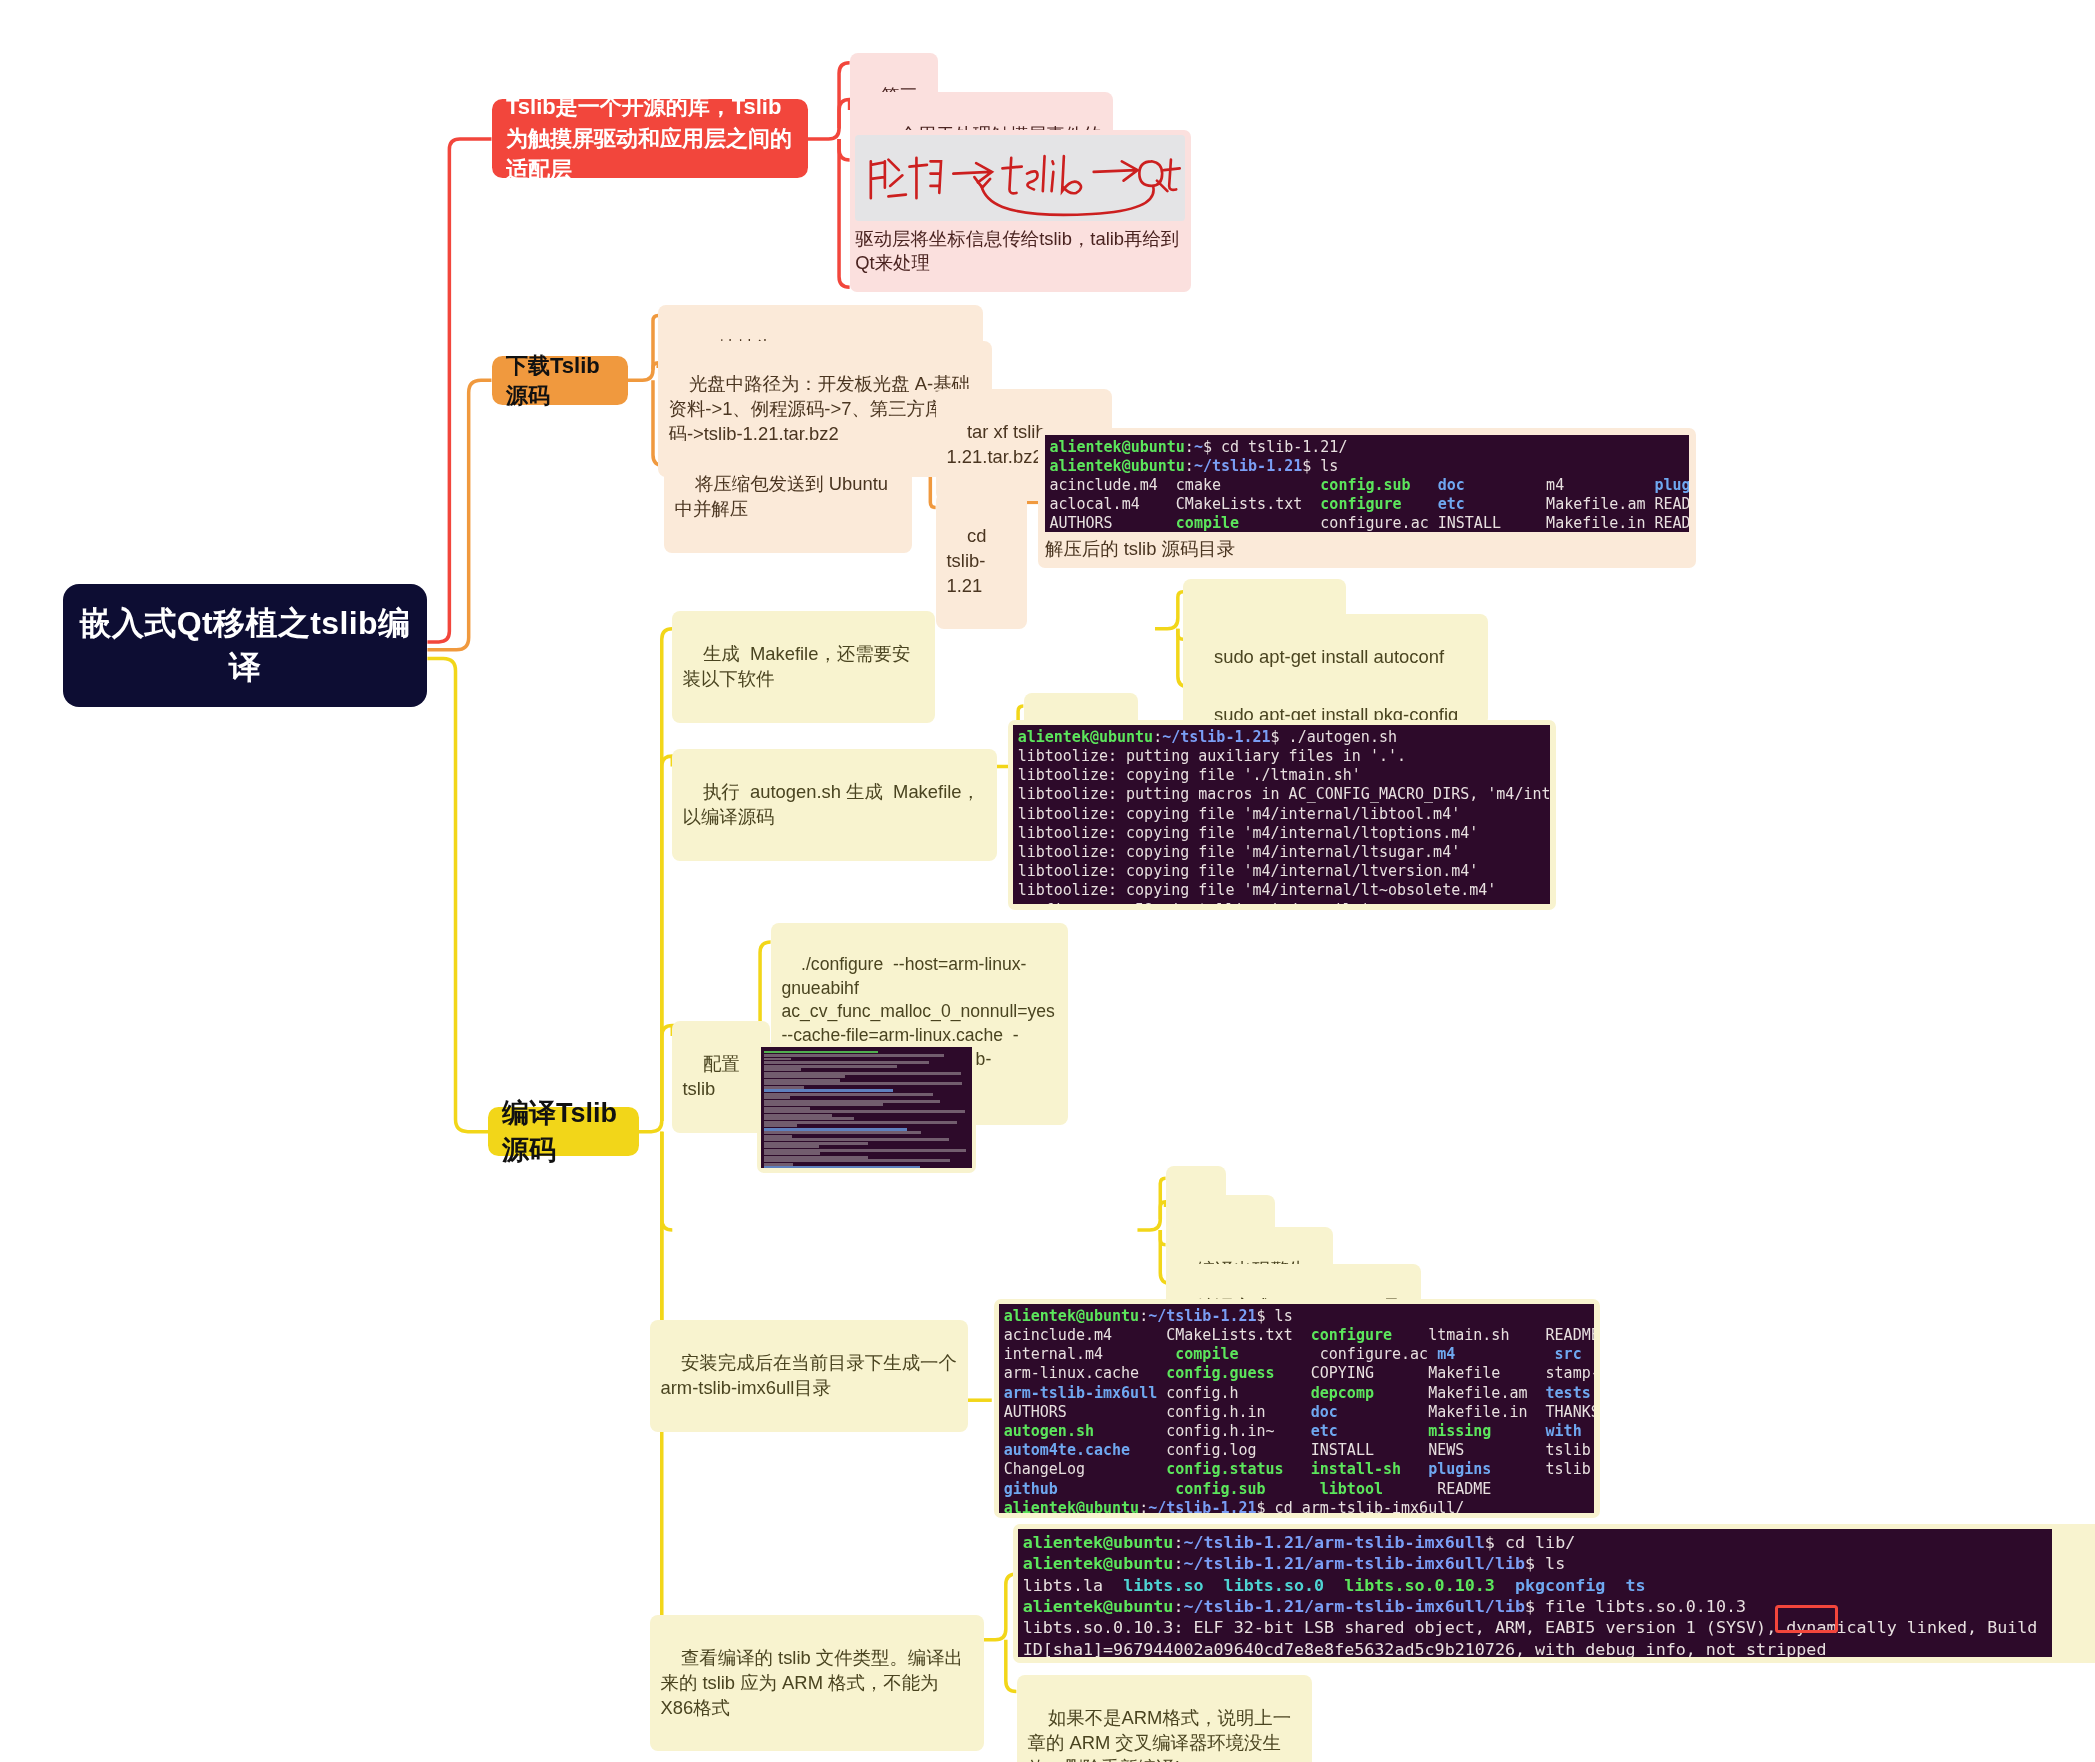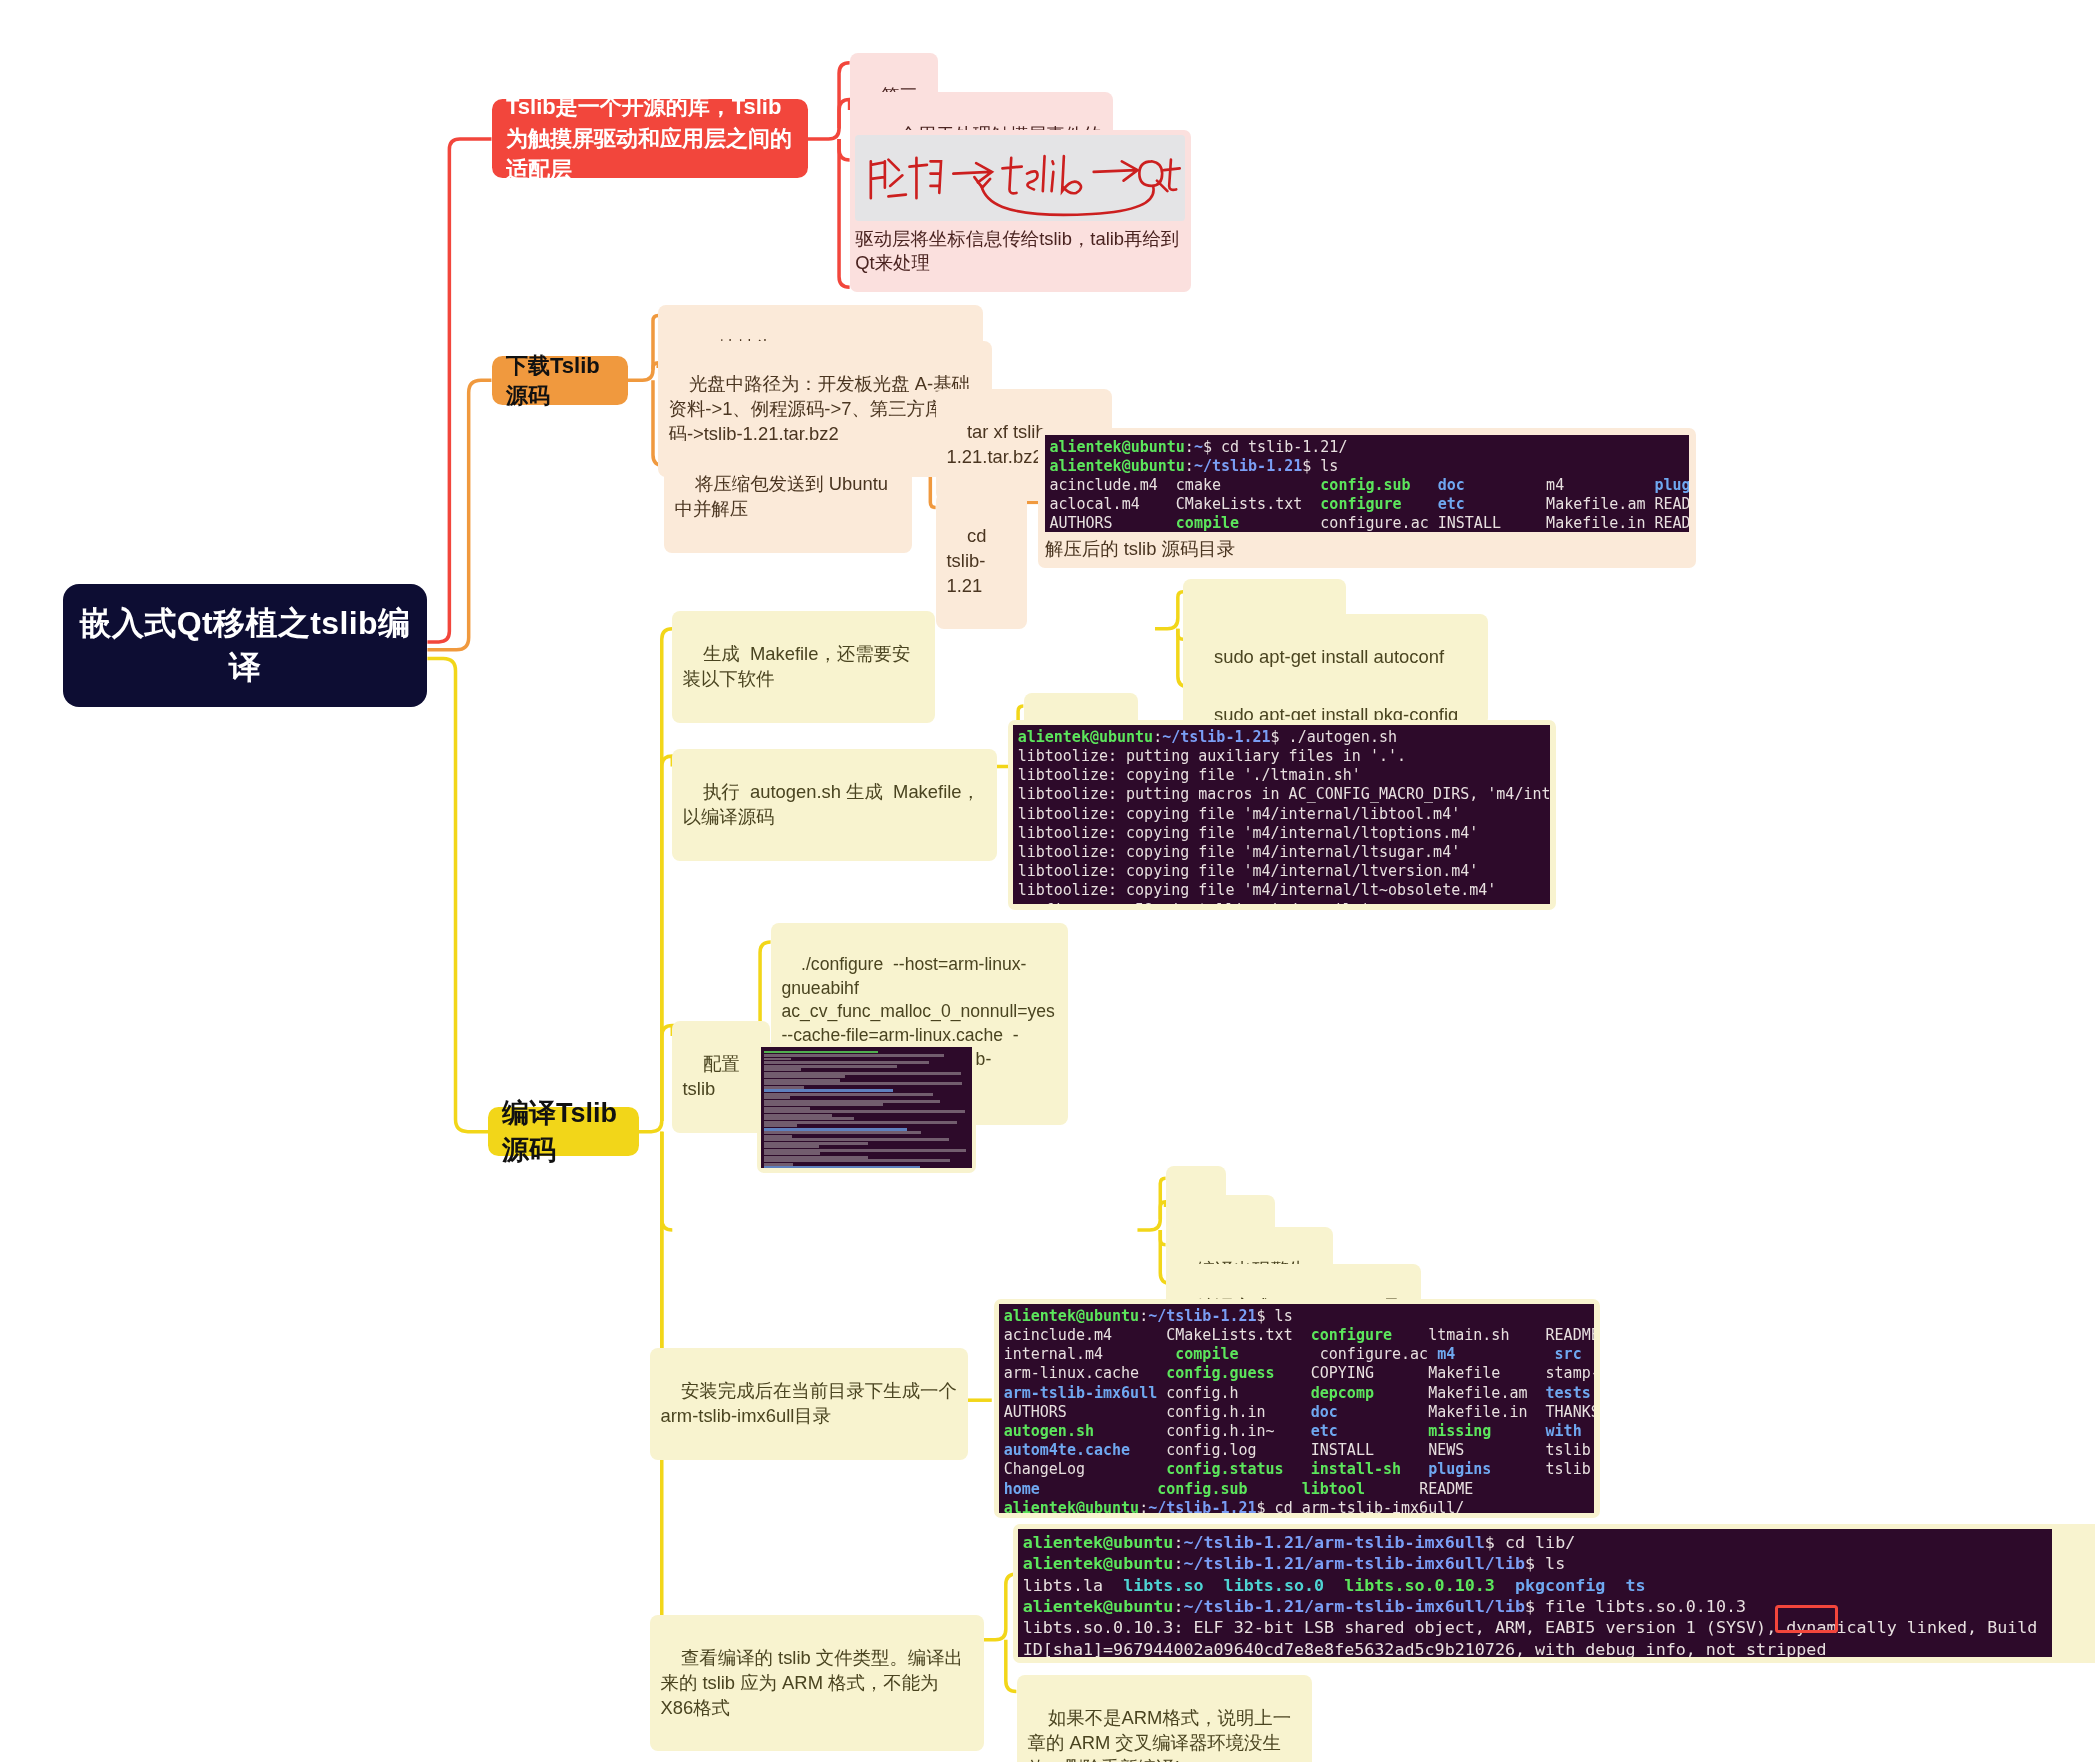--- a/index.html
+++ b/index.html
@@ -351,35 +351,35 @@
   <div class="node leaf cream" style="left:1166px; top:1195px; width:109px;">
     <span>make install</span>
   </div>
   <div class="node leaf cream" style="left:1166px; top:1227px; width:167px;">
     <span>编译出现警告不用理会</span>
   </div>
   <div class="node leaf cream" style="left:1166px; top:1264px; width:255px;">
     <span>编译完成，arm-tslib 目录下的产物</span>
   </div>
 
-  <div class="node leaf cream" style="left:650px; top:1348px; width:318px;">
+  <div class="node leaf cream" style="left:650px; top:1320px; width:318px;">
     <span>安装完成后在当前目录下生成一个arm-tslib-imx6ull目录</span>
   </div>
 
   <div class="imgwrap cream" style="left:994px; top:1299px; width:606px; height:219px; padding:5.3px;">
     <div class="term" style="width:595px; height:209px;" id="term-install"><span class="u">alientek@ubuntu</span><span class="w">:</span><span class="p">~/tslib-1.21</span><span class="w">$ ls</span>
 <span class="w">acinclude.m4      CMakeLists.txt  </span><span class="g">configure    </span><span class="w">ltmain.sh    README.md</span>
 <span class="w">internal.m4        </span><span class="g">compile         </span><span class="w">configure.ac </span><span class="b">m4           </span><span class="b">src</span>
 <span class="w">arm-linux.cache   </span><span class="g">config.guess    </span><span class="w">COPYING      Makefile     stamp-h1</span>
 <span class="b">arm-tslib-imx6ull </span><span class="w">config.h        </span><span class="g">depcomp      </span><span class="w">Makefile.am  </span><span class="b">tests</span>
 <span class="w">AUTHORS           config.h.in     </span><span class="b">doc          </span><span class="w">Makefile.in  THANKS</span>
 <span class="g">autogen.sh        </span><span class="w">config.h.in~    </span><span class="b">etc          </span><span class="g">missing      </span><span class="b">with</span>
 <span class="b">autom4te.cache    </span><span class="w">config.log      INSTALL      NEWS         tslib.pc</span>
 <span class="w">ChangeLog         </span><span class="g">config.status   install-sh   </span><span class="b">plugins      </span><span class="w">tslib.pc.in</span>
-<span class="b">home             </span><span class="g">config.sub      libtool      </span><span class="w">README</span>
+<span class="b">github             </span><span class="g">config.sub      libtool      </span><span class="w">README</span>
 <span class="u">alientek@ubuntu</span><span class="w">:</span><span class="p">~/tslib-1.21</span><span class="w">$ cd arm-tslib-imx6ull/</span>
 
 </div>
   </div>
 
   <div class="node leaf cream" style="left:650px; top:1615px; width:334px;">
     <span>查看编译的 tslib 文件类型。编译出来的 tslib 应为 ARM 格式，不能为 X86格式</span>
   </div>
 
   <div class="imgwrap cream" style="left:1013px; top:1524px; width:1169px; height:139px; padding:5.3px;">

